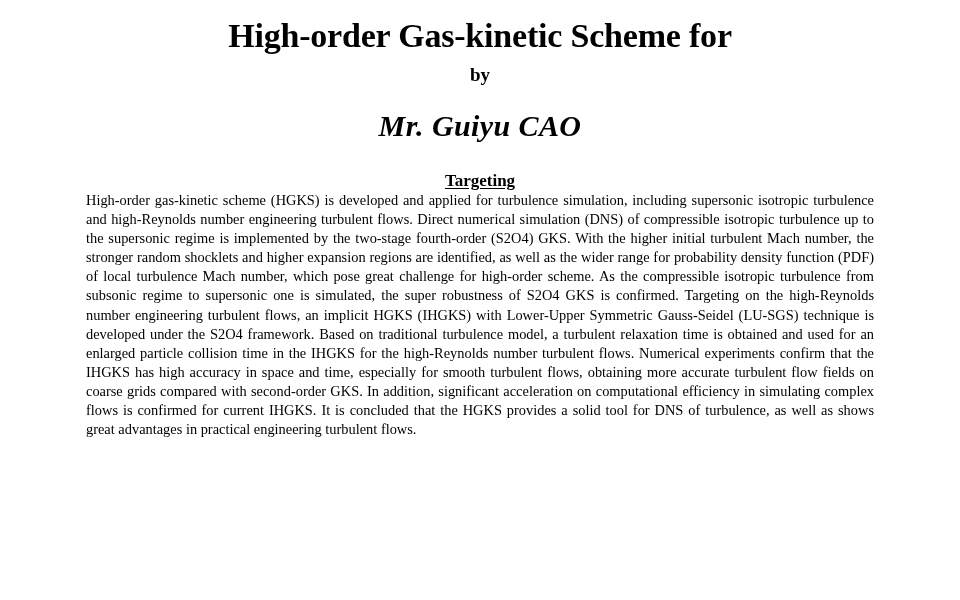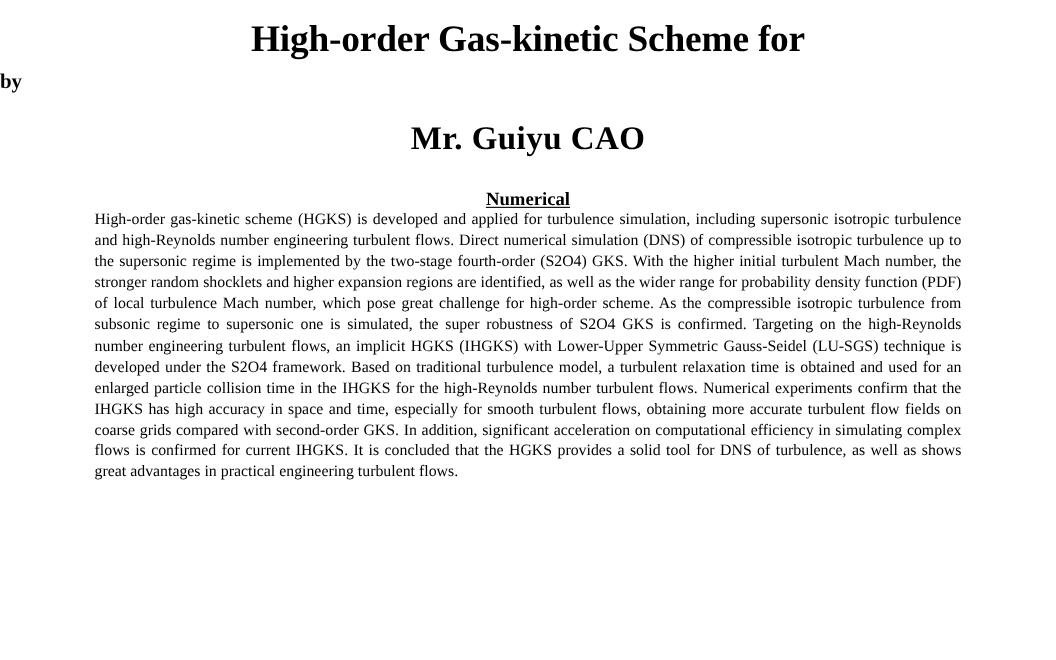--- a/index.html
+++ b/index.html
@@ -26,29 +26,31 @@
   }
   .doc-title {
     font-size: 34px;
     font-weight: bold;
     line-height: 43px;
     letter-spacing: -0.2px;
     margin: 0 auto;
     width: 760px;
   }
   .byline {
+    text-align: center;
     font-size: 19px;
     font-weight: bold;
     line-height: 24px;
     margin-top: 6px;
   }
   .author {
     text-align: center;
     font-size: 30px;
     font-weight: bold;
+    font-style: italic;
     line-height: 38px;
     margin-top: 20px;
     letter-spacing: 0.4px;
   }
   .abstract-heading-wrap {
     text-align: center;
     margin-top: 26px;
   }
   .abstract-heading {
     display: inline-block;
@@ -75,18 +77,18 @@
 
   <div class="title-block">
     <h1 class="doc-title"><span>High-order Gas-kinetic Scheme for</span><br></h1>
   </div>
 
   <div class="byline">by</div>
 
   <div class="author">Mr. Guiyu CAO</div>
 
   <div class="abstract-heading-wrap">
-    <span class="abstract-heading">Numerical</span>
+    <span class="abstract-heading">Targeting</span>
   </div>
 
   <p class="abstract-body">High-order gas-kinetic scheme (HGKS) is developed and applied for turbulence simulation, including supersonic isotropic turbulence and high-Reynolds number engineering turbulent flows. Direct numerical simulation (DNS) of compressible isotropic turbulence up to the supersonic regime is implemented by the two-stage fourth-order (S2O4) GKS. With the higher initial turbulent Mach number, the stronger random shocklets and higher expansion regions are identified, as well as the wider range for probability density function (PDF) of local turbulence Mach number, which pose great challenge for high-order scheme. As the compressible isotropic turbulence from subsonic regime to supersonic one is simulated, the super robustness of S2O4 GKS is confirmed. Targeting on the high-Reynolds number engineering turbulent flows, an implicit HGKS (IHGKS) with Lower-Upper Symmetric Gauss-Seidel (LU-SGS) technique is developed under the S2O4 framework. Based on traditional turbulence model, a turbulent relaxation time is obtained and used for an enlarged particle collision time in the IHGKS for the high-Reynolds number turbulent flows. Numerical experiments confirm that the IHGKS has high accuracy in space and time, especially for smooth turbulent flows, obtaining more accurate turbulent flow fields on coarse grids compared with second-order GKS. In addition, significant acceleration on computational efficiency in simulating complex flows is confirmed for current IHGKS. It is concluded that the HGKS provides a solid tool for DNS of turbulence, as well as shows great advantages in practical engineering turbulent flows.</p>
 
 </div>
 
 </body></html>

